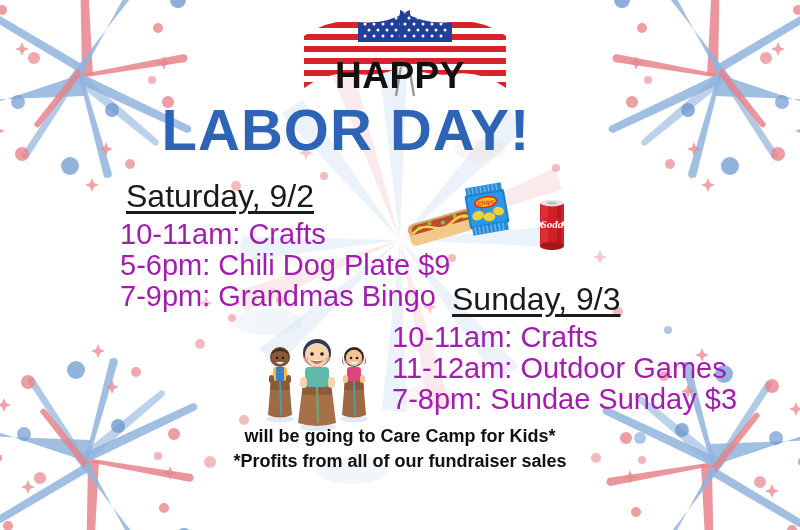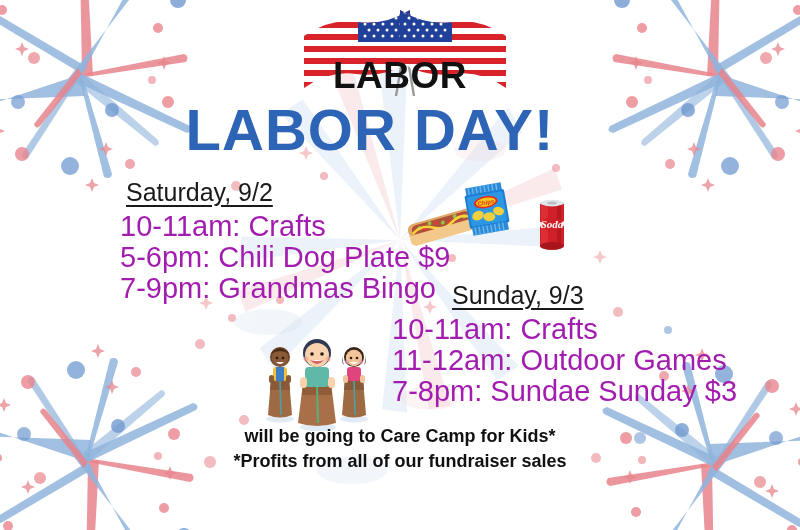--- a/index.html
+++ b/index.html
@@ -35,27 +35,26 @@
     z-index:6;
   }
   .labor{
     position:absolute;left:0;top:99px;width:692px;
     text-align:center;
     font-size:58px;font-weight:bold;
     color:#2e64b6;
     letter-spacing:1px;
     line-height:62px;
     z-index:6;
-    padding-left:24px;
   }
 
   
   .sched{position:absolute;z-index:6;}
   .sched .day{
-    font-size:25px;
+    font-size:32px;
     color:#1a1a1a;
     text-decoration:underline;
     text-underline-offset:4px;
     margin-bottom:4px;
     white-space:nowrap;
     font-family:"Liberation Sans", sans-serif;
   }
   .sched .row{
     font-size:29px;
     color:#a21caf;
@@ -310,21 +309,21 @@
           <circle cx="105" cy="34" r="1.5"></circle>
             <circle cx="114" cy="34" r="1.5"></circle>
           <circle cx="123" cy="34" r="1.5"></circle>
             <circle cx="132" cy="34" r="1.5"></circle>
           <circle cx="141" cy="34" r="1.5"></circle>
         </g>
       </g>
     </svg>
   </div>
 
-  <div class="happy">LABOR</div>
+  <div class="happy">HAPPY</div>
   <div class="labor">LABOR DAY!</div>
 
   <div class="sched" id="sat">
     <div class="day">Saturday, 9/2</div>
     <div class="row">10-11am: Crafts</div>
     <div class="row">5-6pm: Chili Dog Plate $9</div>
     <div class="row">7-9pm:  Grandmas Bingo</div>
   </div>
 
   <div class="sched" id="sun">

